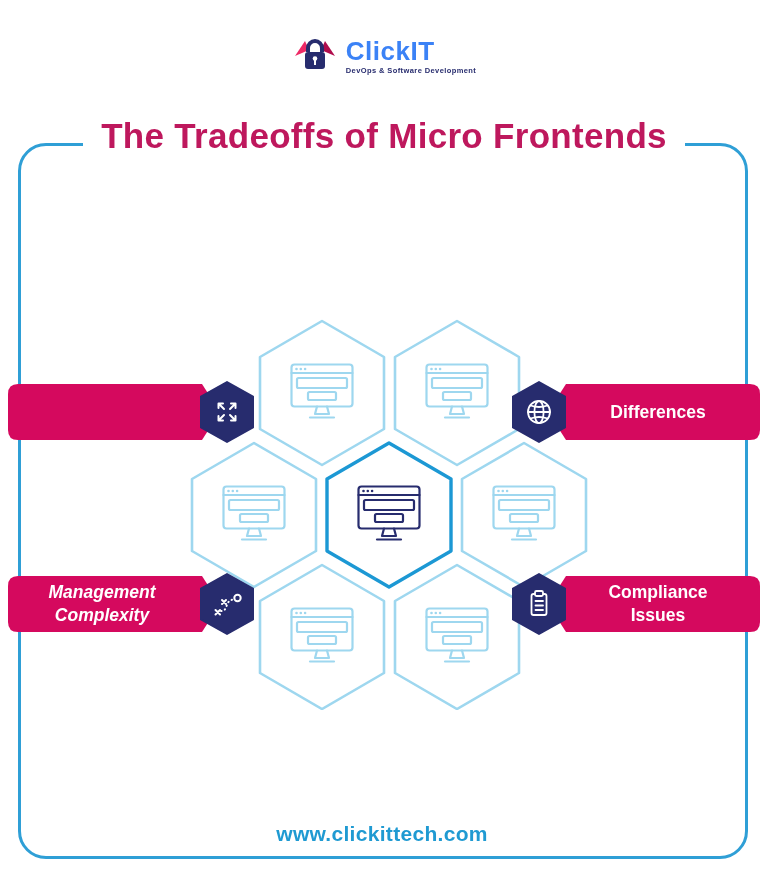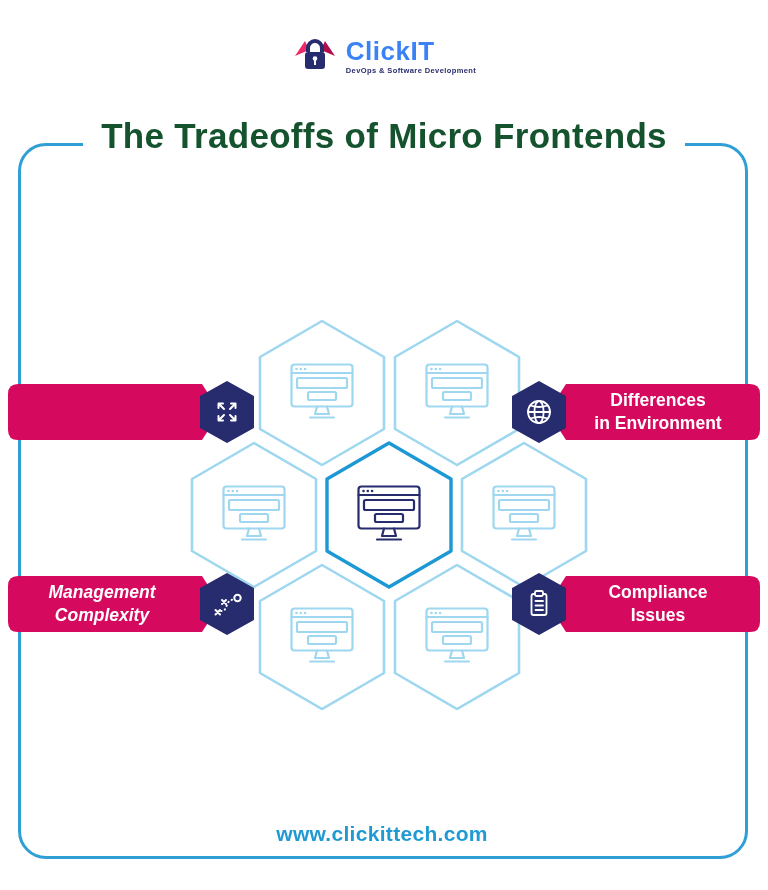--- a/index.html
+++ b/index.html
@@ -12,21 +12,21 @@
   .logo-inner{display:inline-flex;align-items:center;gap:8px;}
   .logo-text{text-align:left;}
   .brand{font-size:26px;font-weight:bold;color:#3b82f6;letter-spacing:.5px;line-height:1;}
   .tagline{font-size:7.5px;font-weight:bold;color:#272c6e;letter-spacing:.4px;margin-top:2px;}
   
   .page-title{
     position:absolute;top:112px;left:0;width:768px;text-align:center;z-index:2;
   }
   .page-title span{
     display:inline-block;background:#ffffff;padding:0 18px;
-    font-size:35px;font-weight:bold;color:#14532d;letter-spacing:.3px;line-height:48px;
+    font-size:35px;font-weight:bold;color:#be185d;letter-spacing:.3px;line-height:48px;
   }
   
   .content-border{
     position:absolute;left:18px;top:143px;width:724px;height:710px;
     border:3px solid #2f9fd6;border-radius:28px;z-index:1;
   }
   
   .hex-cluster{position:absolute;left:160px;top:310px;z-index:3;}
   
   .ribbon{position:absolute;width:212px;height:56px;z-index:4;}
@@ -142,21 +142,20 @@
     <path d="M30 34 L35.5 39.5 M35.5 35 V39.5 H31"></path>
   </g>
 </svg>
 
 <div class="ribbon right" style="left:548px;top:384px;">
   <svg class="shape" width="212" height="56" viewBox="0 0 212 56">
     <path d="M18 0 H202 Q212 0 212 10 V46 Q212 56 202 56 H18 L0 28 Z" fill="#d5095e"></path>
   </svg>
   <div class="txt">
     <span>Differences</span>
-    <span>in Environment</span>
   </div>
 </div>
 <svg class="hex-badge" style="left:512px;top:381px;" viewBox="0 0 54 62">
   <polygon points="27,1 53,15.5 53,46.5 27,61 1,46.5 1,15.5" fill="#272c6e" stroke="#272c6e" stroke-width="2" stroke-linejoin="round"></polygon>
   <g fill="none" stroke="#ffffff" stroke-width="1.8" stroke-linecap="round">
     <circle cx="27" cy="31" r="11"></circle>
     <ellipse cx="27" cy="31" rx="4.6" ry="11"></ellipse>
     <line x1="16" y1="31" x2="38" y2="31"></line>
     <path d="M18.5 24.5 Q27 27.5 35.5 24.5"></path>
     <path d="M18.5 37.5 Q27 34.5 35.5 37.5"></path>

